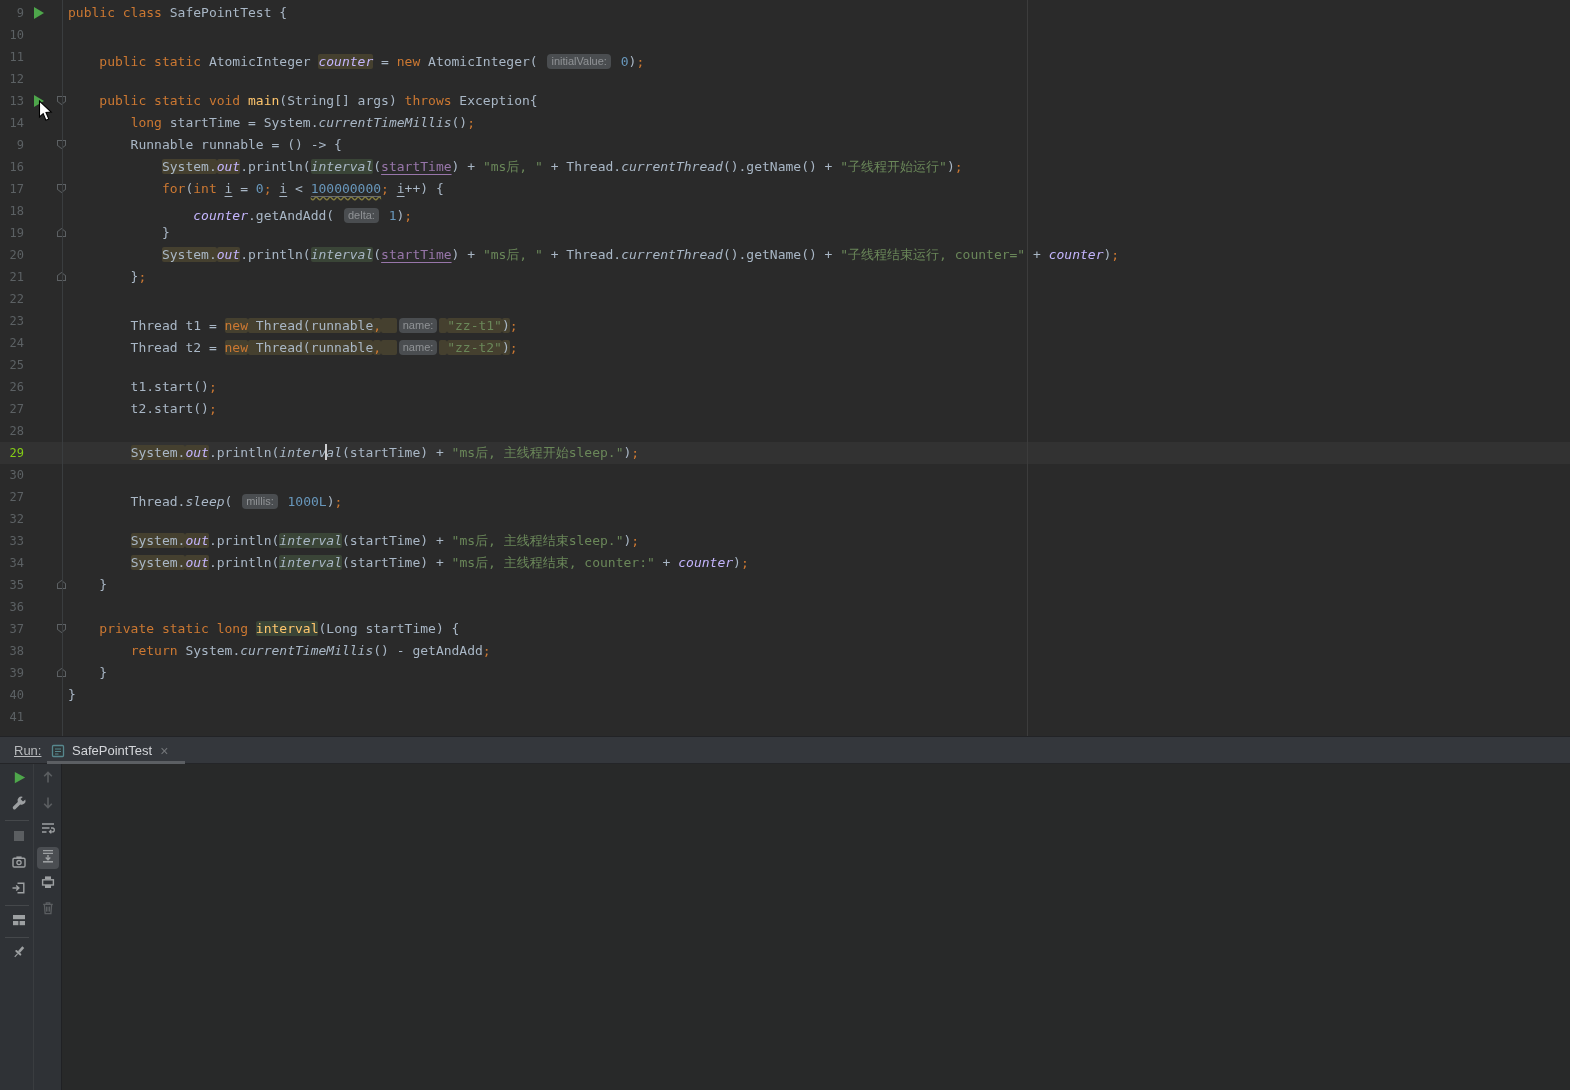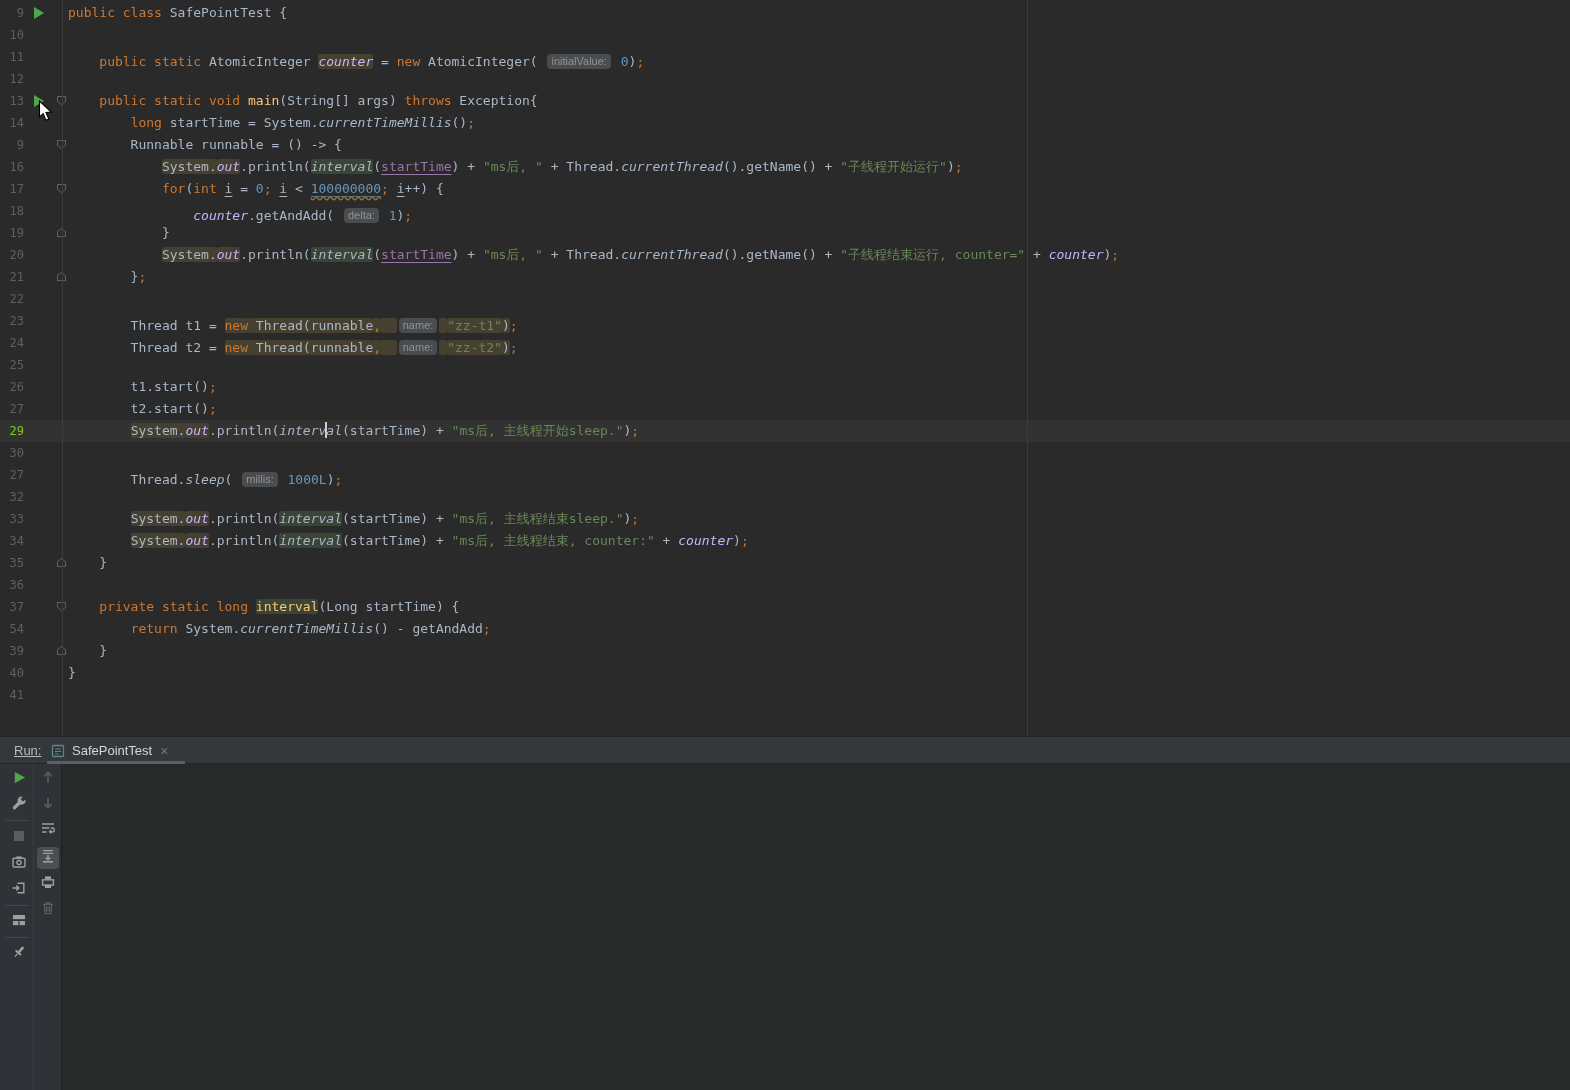--- a/index.html
+++ b/index.html
@@ -85,30 +85,31 @@
         <div class="row"><span class="lnum">18</span><span class="code"><span class="seg-d">                </span><span class="seg-f">counter</span><span class="seg-d">.getAndAdd( </span><span class="seg-h">delta:</span><span class="seg-d"> </span><span class="seg-n">1</span><span class="seg-d">)</span><span class="seg-semi">;</span></span></div>
         <div class="row"><span class="lnum">19</span><span class="fold fold-up"><span class="in"></span></span><span class="code"><span class="seg-d">            }</span></span></div>
         <div class="row"><span class="lnum">20</span><span class="code"><span class="seg-d">            </span><span class="seg-bo">System.</span><span class="seg-f seg-bo">out</span><span class="seg-d">.println(</span><span class="seg-m seg-bg">interval</span><span class="seg-d">(</span><span class="seg-up">startTime</span><span class="seg-d">) + </span><span class="seg-s">"ms后, "</span><span class="seg-d"> + Thread.</span><span class="seg-m">currentThread</span><span class="seg-d">().getName() + </span><span class="seg-s">"子线程结束运行, counter="</span><span class="seg-d"> + </span><span class="seg-f">counter</span><span class="seg-d">)</span><span class="seg-semi">;</span></span></div>
         <div class="row"><span class="lnum">21</span><span class="fold fold-up"><span class="in"></span></span><span class="code"><span class="seg-d">        }</span><span class="seg-semi">;</span></span></div>
         <div class="row"><span class="lnum">22</span><span class="code"></span></div>
         <div class="row"><span class="lnum">23</span><span class="code"><span class="seg-d">        Thread t1 = </span><span class="seg-k seg-bo">new</span><span class="seg-bo"> Thread(runnable</span><span class="seg-semi seg-bo">,</span><span class="seg-bo">  </span><span class="seg-h">name:</span><span class="seg-bo"> </span><span class="seg-s seg-bo">"zz-t1"</span><span class="seg-bo">)</span><span class="seg-semi">;</span></span></div>
         <div class="row"><span class="lnum">24</span><span class="code"><span class="seg-d">        Thread t2 = </span><span class="seg-k seg-bo">new</span><span class="seg-bo"> Thread(runnable</span><span class="seg-semi seg-bo">,</span><span class="seg-bo">  </span><span class="seg-h">name:</span><span class="seg-bo"> </span><span class="seg-s seg-bo">"zz-t2"</span><span class="seg-bo">)</span><span class="seg-semi">;</span></span></div>
         <div class="row"><span class="lnum">25</span><span class="code"></span></div>
         <div class="row"><span class="lnum">26</span><span class="code"><span class="seg-d">        t1.start()</span><span class="seg-semi">;</span></span></div>
         <div class="row"><span class="lnum">27</span><span class="code"><span class="seg-d">        t2.start()</span><span class="seg-semi">;</span></span></div>
+        <div class="row"><span class="lnum">28</span><span class="code"></span></div>
         <div class="row cur"><span class="lnum">29</span><span class="code"><span class="seg-d">        </span><span class="seg-bo">System.</span><span class="seg-f seg-bo">out</span><span class="seg-d">.println(</span><span class="seg-m">interv</span><span class="seg-caret"></span><span class="seg-m">al</span><span class="seg-d">(startTime) + </span><span class="seg-s">"ms后, 主线程开始sleep."</span><span class="seg-d">)</span><span class="seg-semi">;</span></span></div>
         <div class="row"><span class="lnum">30</span><span class="code"></span></div>
         <div class="row"><span class="lnum">27</span><span class="code"><span class="seg-d">        Thread.</span><span class="seg-m">sleep</span><span class="seg-d">( </span><span class="seg-h">millis:</span><span class="seg-d"> </span><span class="seg-n">1000L</span><span class="seg-d">)</span><span class="seg-semi">;</span></span></div>
         <div class="row"><span class="lnum">32</span><span class="code"></span></div>
         <div class="row"><span class="lnum">33</span><span class="code"><span class="seg-d">        </span><span class="seg-bo">System.</span><span class="seg-f seg-bo">out</span><span class="seg-d">.println(</span><span class="seg-m seg-bg">interval</span><span class="seg-d">(startTime) + </span><span class="seg-s">"ms后, 主线程结束sleep."</span><span class="seg-d">)</span><span class="seg-semi">;</span></span></div>
         <div class="row"><span class="lnum">34</span><span class="code"><span class="seg-d">        </span><span class="seg-bo">System.</span><span class="seg-f seg-bo">out</span><span class="seg-d">.println(</span><span class="seg-m seg-bg">interval</span><span class="seg-d">(startTime) + </span><span class="seg-s">"ms后, 主线程结束, counter:"</span><span class="seg-d"> + </span><span class="seg-f">counter</span><span class="seg-d">)</span><span class="seg-semi">;</span></span></div>
         <div class="row"><span class="lnum">35</span><span class="fold fold-up"><span class="in"></span></span><span class="code"><span class="seg-d">    }</span></span></div>
         <div class="row"><span class="lnum">36</span><span class="code"></span></div>
         <div class="row"><span class="lnum">37</span><span class="fold fold-down"><span class="in"></span></span><span class="code"><span class="seg-d">    </span><span class="seg-k">private static long</span><span class="seg-d"> </span><span class="seg-decl seg-bg">interval</span><span class="seg-d">(Long startTime) {</span></span></div>
-        <div class="row"><span class="lnum">54</span><span class="code"><span class="seg-d">        </span><span class="seg-k">return</span><span class="seg-d"> System.</span><span class="seg-m">currentTimeMillis</span><span class="seg-d">() - getAndAdd</span><span class="seg-semi">;</span></span></div>
+        <div class="row"><span class="lnum">38</span><span class="code"><span class="seg-d">        </span><span class="seg-k">return</span><span class="seg-d"> System.</span><span class="seg-m">currentTimeMillis</span><span class="seg-d">() - getAndAdd</span><span class="seg-semi">;</span></span></div>
         <div class="row"><span class="lnum">39</span><span class="fold fold-up"><span class="in"></span></span><span class="code"><span class="seg-d">    }</span></span></div>
         <div class="row"><span class="lnum">40</span><span class="code"><span class="seg-d">}</span></span></div>
         <div class="row"><span class="lnum">41</span><span class="code"></span></div>
       </div>
     <div class="gutter-sep"></div>
     <div class="margin-guide"></div>
     <div id="mouse-cursor">
       <svg width="15" height="22" viewBox="0 0 15 22">
         <path d="M1.5 1 L1.5 17 L5.2 13.6 L7.9 20.2 L10.8 19 L8 12.5 L13.2 12 Z" fill="#ffffff" stroke="#000000" stroke-width="1.1"></path>
       </svg>

